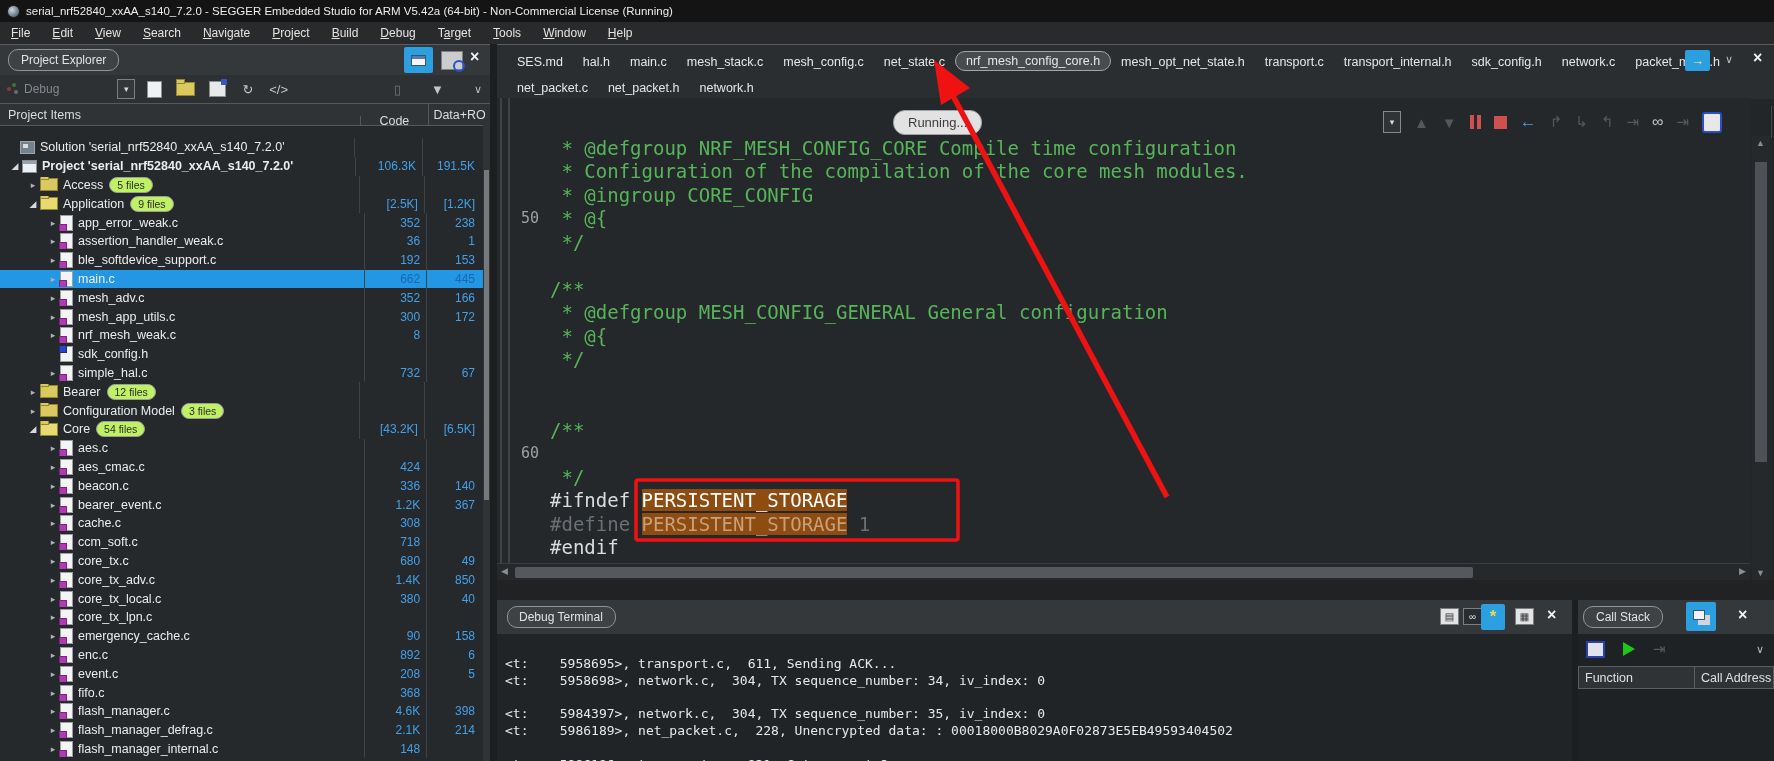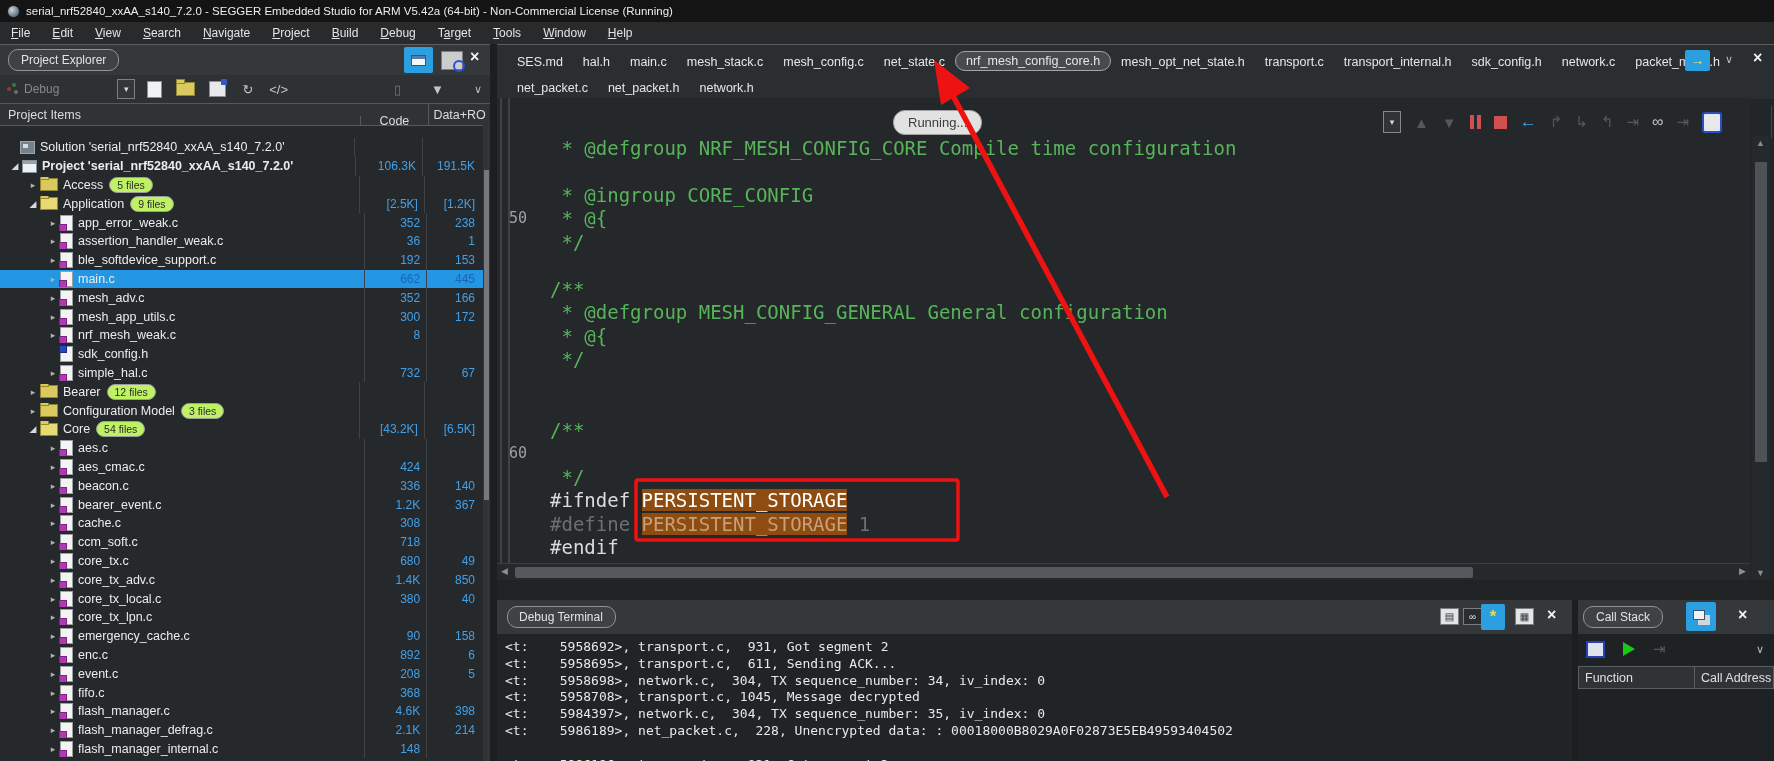--- a/index.html
+++ b/index.html
@@ -84,21 +84,21 @@
   #tabrow1{top:2px;}
   #tabrow2{top:28px;}
   .tab{padding:2px 10px;font-size:12.5px;color:#e6e6e6;white-space:nowrap;}
   .tab.active{border:1px solid #a0a6ac;border-radius:10px;background:#474b4e;}
   #tab-goto{position:absolute;left:1188px;top:5px;width:25px;height:21px;font-size:13px;color:#ffe680;}
   #tab-chev{position:absolute;left:1228px;top:8px;}
   #tab-close{position:absolute;left:1256px;top:5px;}
   #codearea{position:absolute;left:497px;top:98px;width:1253px;height:465px;background:#25282b;overflow:hidden;}
   .margin-line{position:absolute;top:0;bottom:0;width:2px;background:#3f4347;}
   .code-line{position:absolute;left:0;height:23.5px;width:100%;display:flex;align-items:center;}
-  .lnum{position:absolute;left:0;width:42px;text-align:center;font-family:"DejaVu Sans Mono",monospace;font-size:15px;color:#9ca1a5;}
+  .lnum{position:absolute;left:0;width:42px;text-align:right;font-family:"DejaVu Sans Mono",monospace;font-size:15px;color:#9ca1a5;}
   .ctext{position:absolute;left:53px;font-family:"DejaVu Sans Mono",monospace;font-size:19px;white-space:pre;}
   .tk-comment{color:var(--comment_green);}
   .tk-pre{color:#dcdcdc;}
   .tk-dim{color:#6b7074;}
   .tk-hlb{color:#ffffff;background:var(--highlight_orange_bg);}
   .tk-hld{color:#c8a07c;background:var(--highlight_orange_bg);}
   #running-pill{position:absolute;left:893px;top:110px;height:23px;padding:0 14px;background:#e2e2e2;
                 border:1px solid #a2a2a2;border-radius:12px;color:#3c3c3c;font-size:13px;
                 display:flex;align-items:center;z-index:20;}
   #dbg-toolbar{position:absolute;left:1383px;top:106px;width:388px;height:32px;display:flex;align-items:center;gap:13px;z-index:20;border-right:1px solid #46494c;}
@@ -540,20 +540,24 @@
     <span id="tab-close" class="xclose">×</span>
   </div>
 
   <div id="codearea">
     <div class="margin-line" style="left:3px"></div>
     <div class="margin-line" style="left:11px"></div>
   <div class="code-line" style="top: 38px;">
         <span class="lnum"></span>
         <span class="ctext"><span class="tk-comment"> * @defgroup NRF_MESH_CONFIG_CORE Compile time configuration</span></span>
       </div>
+      <div class="code-line" style="top: 61.5px;">
+        <span class="lnum"></span>
+        <span class="ctext"><span class="tk-comment"> * Configuration of the compilation of the core mesh modules.</span></span>
+      </div>
       <div class="code-line" style="top: 85px;">
         <span class="lnum"></span>
         <span class="ctext"><span class="tk-comment"> * @ingroup CORE_CONFIG</span></span>
       </div>
       <div class="code-line" style="top: 108.5px;">
         <span class="lnum">50</span>
         <span class="ctext"><span class="tk-comment"> * @{</span></span>
       </div>
       <div class="code-line" style="top: 132px;">
         <span class="lnum"></span>
@@ -648,24 +652,22 @@
   <div id="terminal">
     <div id="term-head">
       <span id="term-pill" class="pill">Debug Terminal</span>
       <span class="term-ic" style="left:943px">▤</span>
       <span class="term-ic" style="left:966px;background:#2a2d30;color:#ddd;">∞</span>
       <span id="term-gear" class="bluebox">*</span>
       <span class="term-ic" style="left:1018px">▦</span>
       <span id="term-close" class="xclose">×</span>
     </div>
     <div id="term-body">
-        <div class="tline" style="top: 5px;">&lt;t:    5958692&gt;, transport.c,  931, Got segment 2</div>
         <div class="tline" style="top: 21.8px;">&lt;t:    5958695&gt;, transport.c,  611, Sending ACK...</div>
         <div class="tline" style="top: 38.6px;">&lt;t:    5958698&gt;, network.c,  304, TX sequence_number: 34, iv_index: 0</div>
-        <div class="tline" style="top: 55.4px;">&lt;t:    5958708&gt;, transport.c, 1045, Message decrypted</div>
         <div class="tline" style="top: 72.2px;">&lt;t:    5984397&gt;, network.c,  304, TX sequence_number: 35, iv_index: 0</div>
         <div class="tline" style="top: 89px;">&lt;t:    5986189&gt;, net_packet.c,  228, Unencrypted data: : 00018000B8029A0F02873E5EB49593404502</div>
         <div class="tline" style="top: 122.6px;">&lt;t:    5986196&gt;, transport.c,  931, Got segment 3</div>
       </div>
   </div>
 
   <div id="csplit"></div>
 
   <div id="callstack">
     <div id="cs-head">

